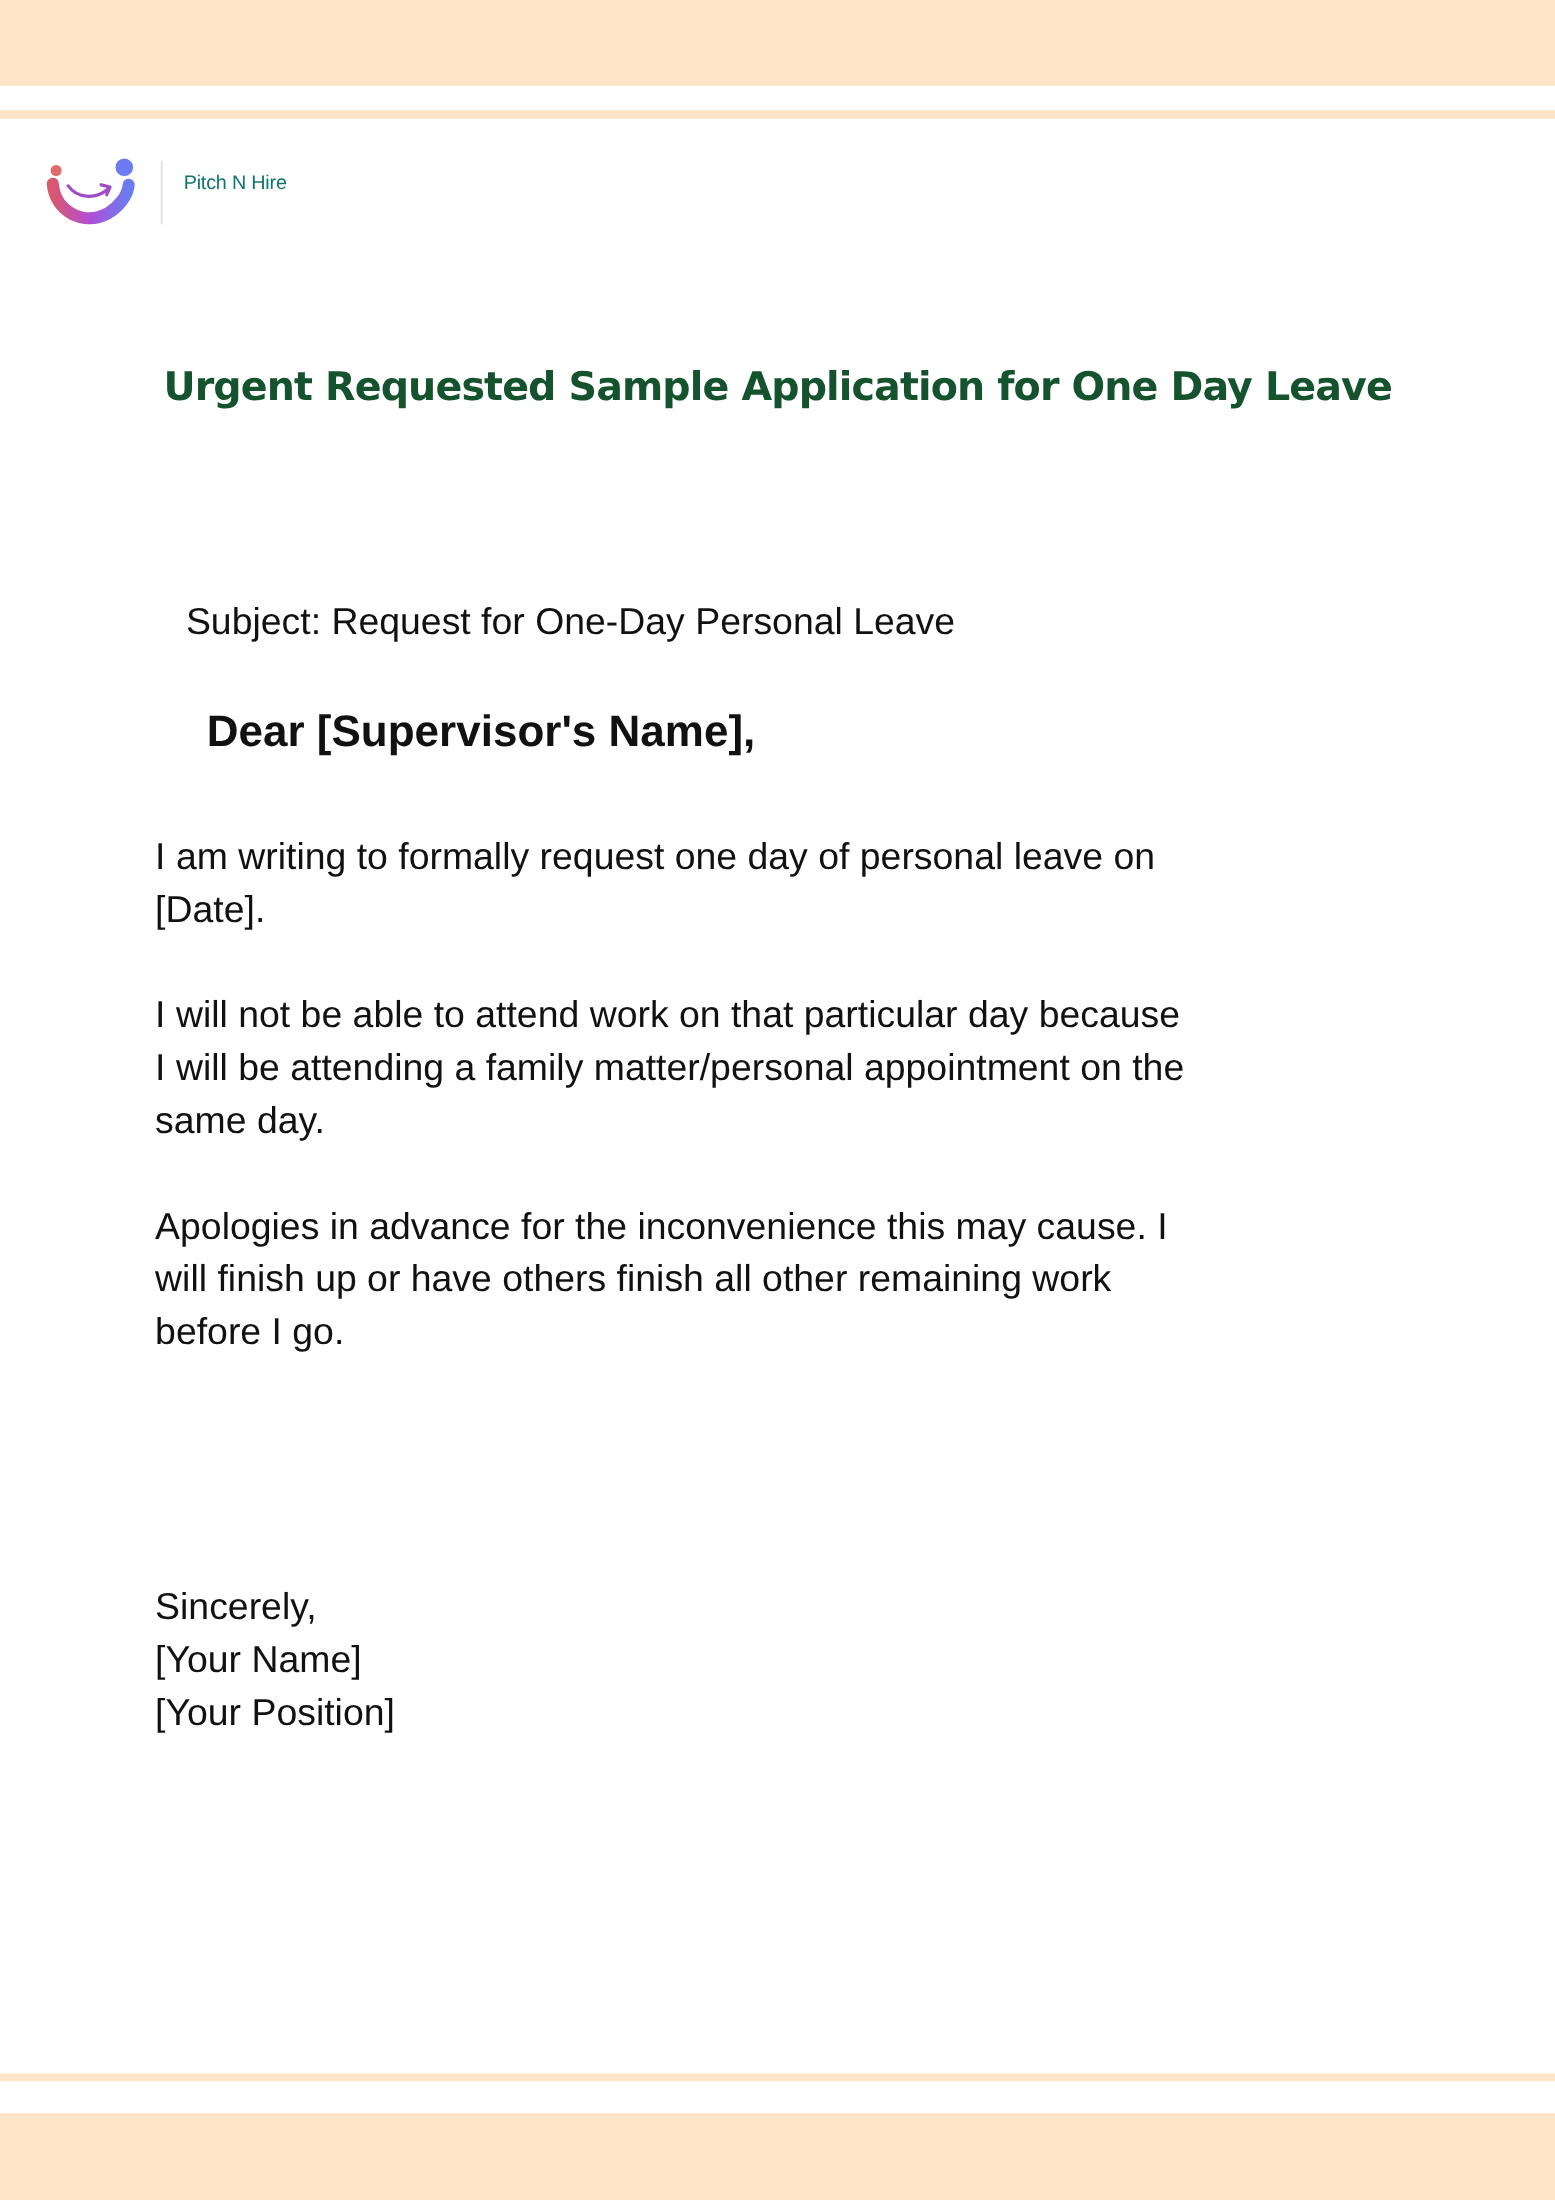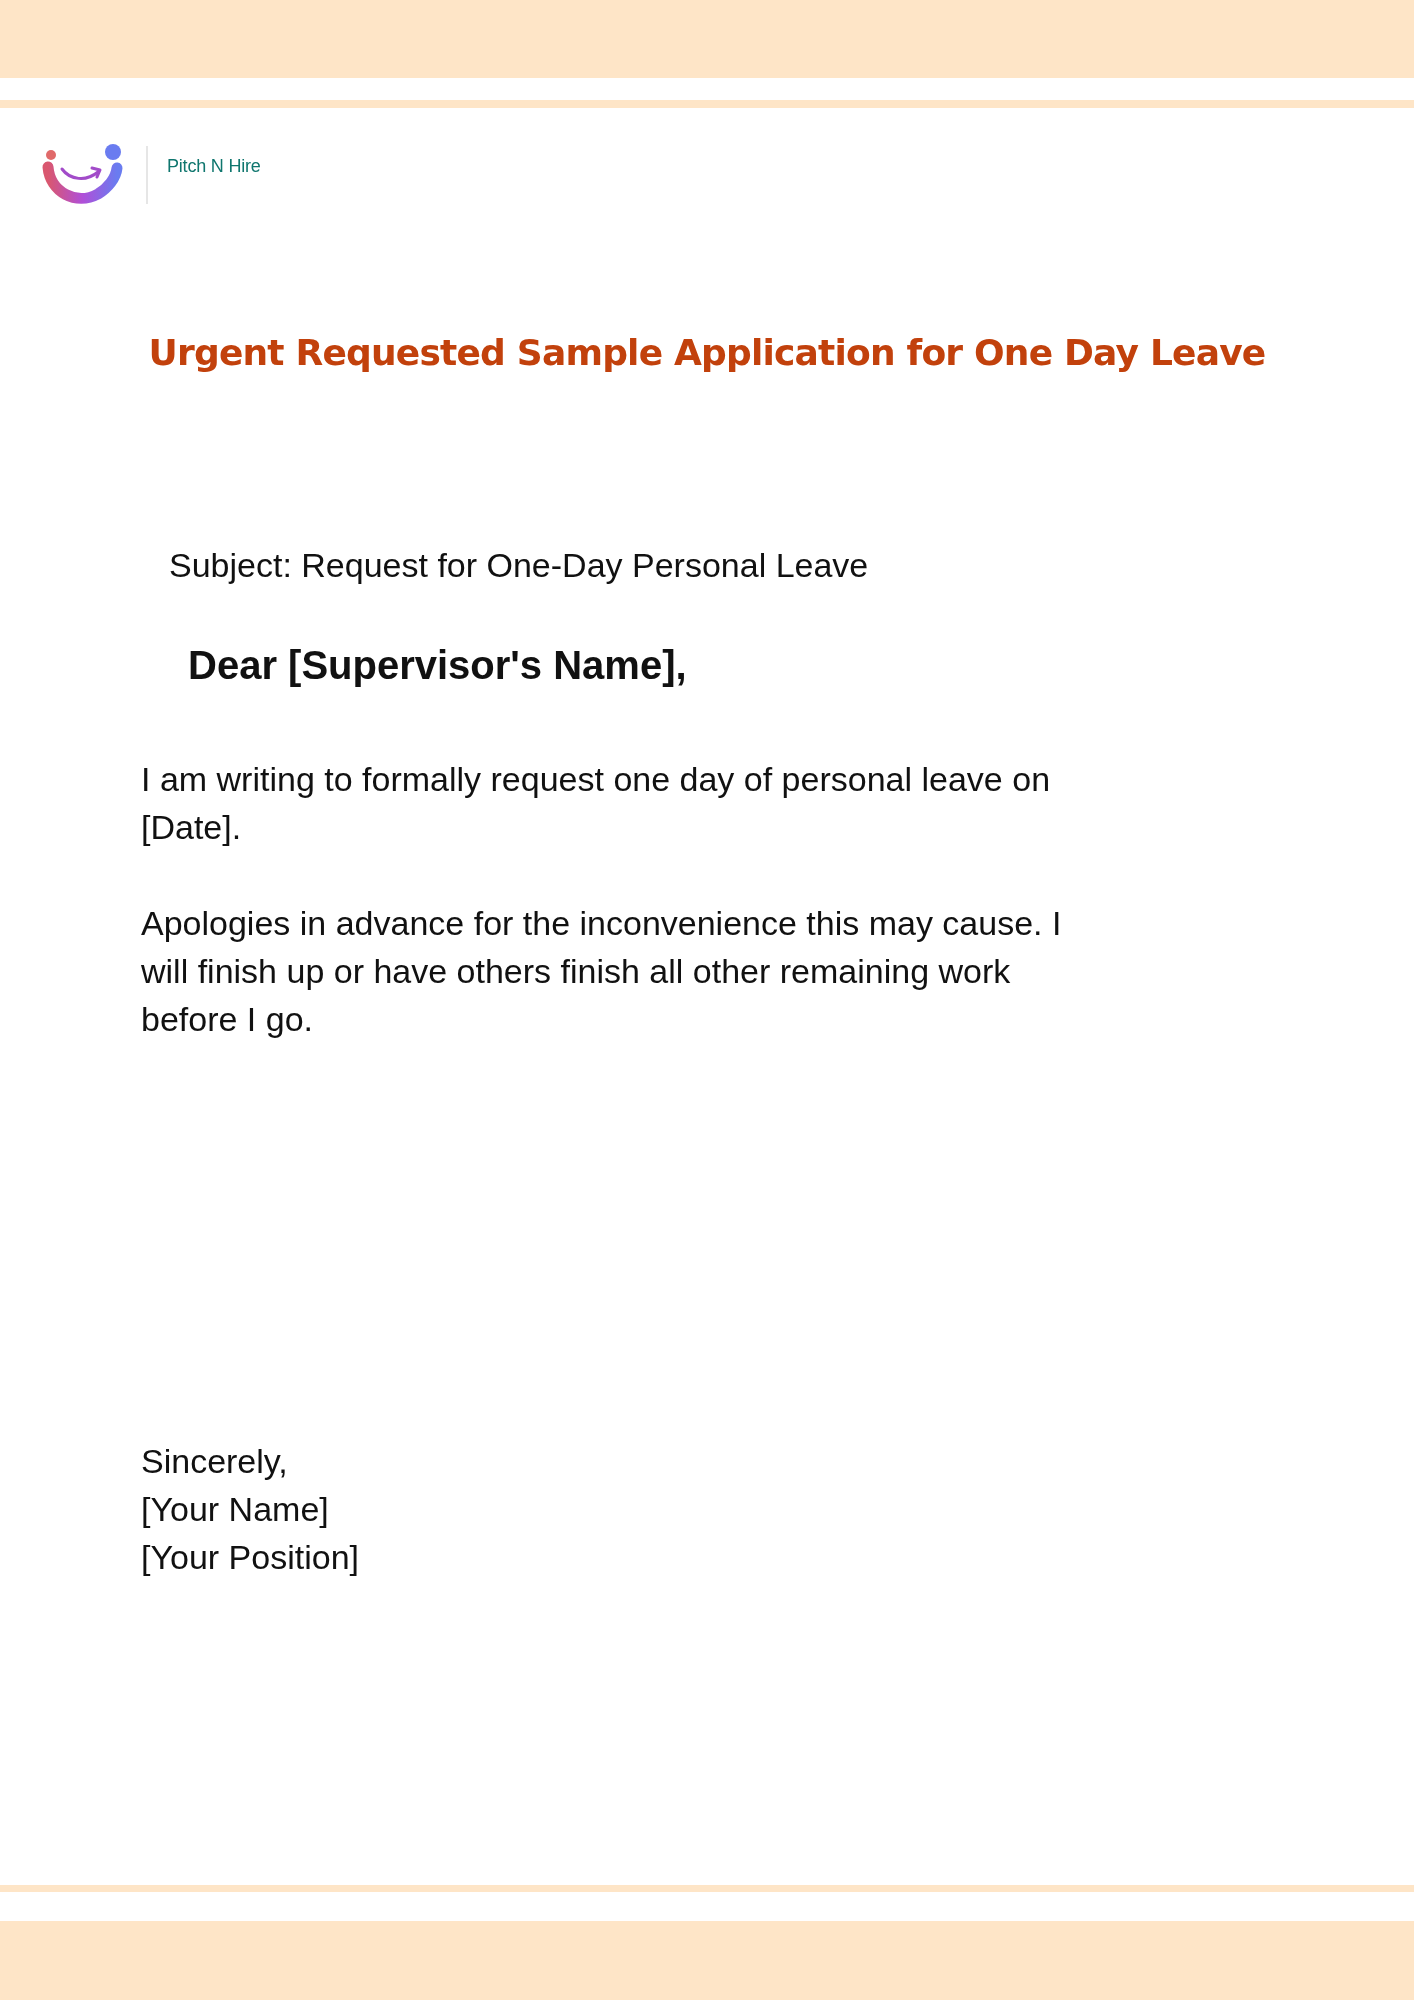--- a/index.html
+++ b/index.html
@@ -15,21 +15,21 @@
     .band-bottom { top: 1921px; height: 79px; }
 
     .brand { position: absolute; left: 36px; top: 136px; height: 76px; display: flex; align-items: center; }
     .logo { width: 92px; height: 76px; }
     .brand-divider { position: absolute; left: 110px; top: 10px; width: 2px; height: 58px; background: #e6e6e6; }
     .brand-name { position: absolute; left: 131px; top: 20px; font-size: 18px; white-space: nowrap; color: #0f766e; letter-spacing: -0.2px; }
 
     .title {
       position: absolute; left: 0; width: 1414px; top: 332px; text-align: center;
       font-family: "DejaVu Sans", sans-serif; font-weight: bold; font-size: 36px;
-      letter-spacing: -0.8px; color: #c2410c;
+      letter-spacing: -0.8px; color: #14532d;
     }
     .subject { position: absolute; left: 141px; top: 546px; font-size: 34px; white-space: nowrap; margin-left: 28px; }
     .salutation { position: absolute; left: 152px; top: 643px; font-size: 40px; font-weight: bold; white-space: nowrap; margin-left: 36px; }
     .para { margin: 0; white-space: pre-line; }
     .body-block { position: absolute; left: 141px; top: 755px; width: 1160px; font-size: 34px; line-height: 48px; }
     .body-block .para + .para { margin-top: 48px; }
     .closing { position: absolute; left: 141px; top: 1437px; font-size: 34px; line-height: 48px; }
     .closing div { white-space: nowrap; }
   </style>
 </head>
@@ -58,20 +58,23 @@
 </div>
 
 <h1 class="title" style="margin:0">Urgent Requested Sample Application for One Day Leave</h1>
 
 <div class="subject">Subject: Request for One-Day Personal Leave</div>
 <div class="salutation">Dear [Supervisor's Name],</div>
 
 <div class="body-block">
   <p class="para">I am writing to formally request one day of personal leave on
 [Date].</p>
+  <p class="para">I will not be able to attend work on that particular day because
+I will be attending a family matter/personal appointment on the
+same day.</p>
   <p class="para">Apologies in advance for the inconvenience this may cause. I
 will finish up or have others finish all other remaining work
 before I go.</p>
 </div>
 
 <div class="closing">
   <div>Sincerely,</div>
   <div>[Your Name]</div>
   <div>[Your Position]</div>
 </div>

